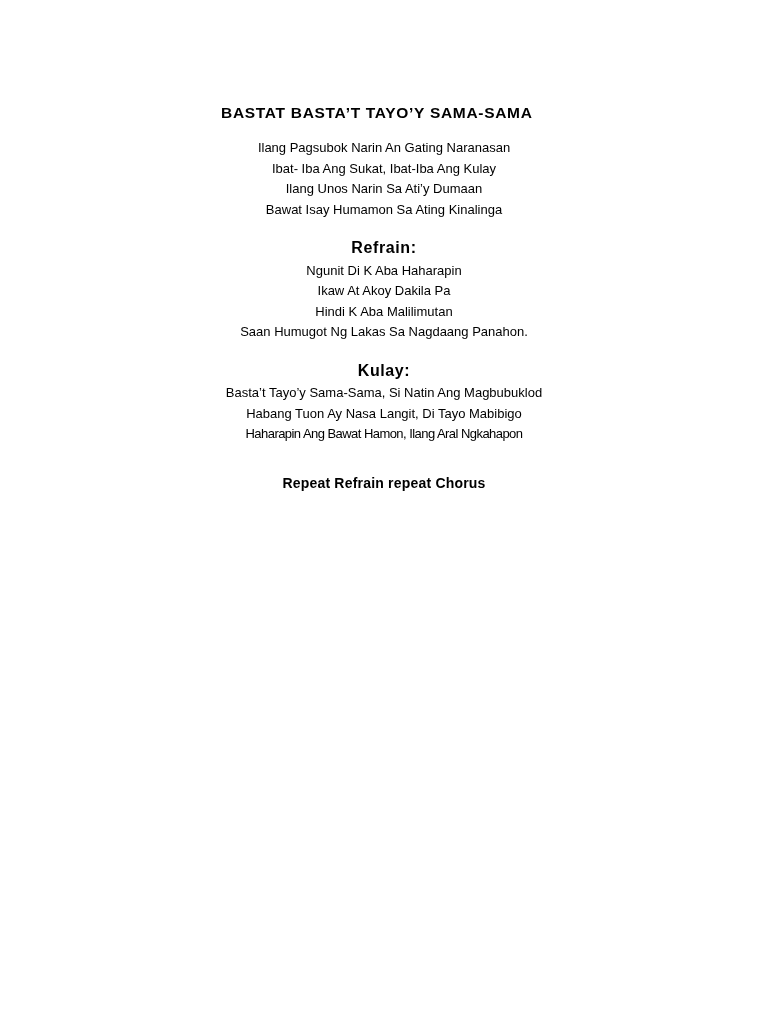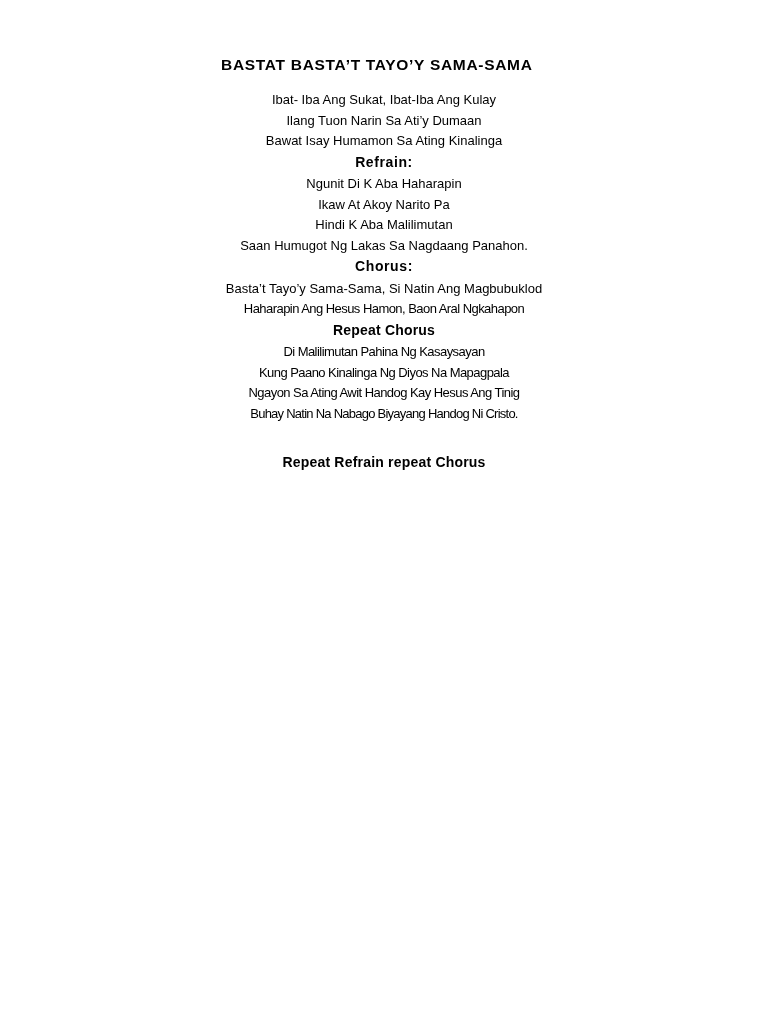--- a/index.html
+++ b/index.html
@@ -15,21 +15,21 @@
     -webkit-font-smoothing: antialiased;
   }
   .page {
     position: relative;
     width: 768px;
     height: 1024px;
     background: #ffffff;
     overflow: hidden;
   }
   .doc-body {
-    padding-top: 56px;
+    padding-top: 104px;
   }
   .title {
     font-size: 15.5px;
     font-weight: bold;
     letter-spacing: 0.7px;
     text-align: left;
     margin: 0 0 16px 0;
     padding-left: 221px;
   }
   .block {
@@ -41,24 +41,25 @@
     line-height: 20.5px;
     white-space: pre;
   }
   .line.tight {
     letter-spacing: -0.55px;
   }
   .line.tighter {
     letter-spacing: -0.75px;
   }
   .section-head {
-    font-size: 14px;
+    font-size: 16px;
     font-weight: bold;
     letter-spacing: 0.6px;
     line-height: 20.5px;
+    margin-top: 18px;
     margin-bottom: 2px;
   }
   .section-head.plain {
     letter-spacing: 0.2px;
   }
   .footer-head {
     font-size: 14px;
     font-weight: bold;
     letter-spacing: 0.2px;
     text-align: center;
@@ -67,43 +68,38 @@
 </style>
 </head>
 <body>
 
 <div class="page">
   <div class="doc-body">
 
     <div class="title">BASTAT BASTA’T TAYO’Y SAMA-SAMA</div>
 
     <div class="block">
+      <div class="line">Ilang Pagsubok Narin An Gating Naranasan</div>
       <div class="line">Ibat- Iba Ang Sukat, Ibat-Iba Ang Kulay</div>
-      <div class="line">Ilang Tuon Narin Sa Ati’y Dumaan</div>
+      <div class="line">Ilang Unos Narin Sa Ati’y Dumaan</div>
       <div class="line">Bawat Isay Humamon Sa Ating Kinalinga</div>
     </div>
 
     <div class="block">
       <div class="section-head">Refrain:</div>
       <div class="line">Ngunit Di K Aba Haharapin</div>
-      <div class="line">Ikaw At Akoy Narito Pa</div>
+      <div class="line">Ikaw At Akoy Dakila Pa</div>
       <div class="line">Hindi K Aba Malilimutan</div>
       <div class="line">Saan Humugot Ng Lakas Sa Nagdaang Panahon.</div>
     </div>
 
     <div class="block">
-      <div class="section-head">Chorus:</div>
+      <div class="section-head">Kulay:</div>
       <div class="line">Basta’t Tayo’y Sama-Sama, Si Natin Ang Magbubuklod</div>
-      <div class="line tight">Haharapin Ang Hesus Hamon, Baon Aral Ngkahapon</div>
+      <div class="line">Habang Tuon Ay Nasa Langit, Di Tayo Mabibigo</div>
+      <div class="line tight">Haharapin Ang Bawat Hamon, Ilang Aral Ngkahapon</div>
     </div>
 
-    <div class="block">
-      <div class="section-head plain">Repeat Chorus</div>
-      <div class="line tight">Di Malilimutan Pahina Ng Kasaysayan</div>
-      <div class="line tight">Kung Paano Kinalinga Ng Diyos Na Mapagpala</div>
-      <div class="line tight">Ngayon Sa Ating Awit Handog Kay Hesus Ang Tinig</div>
-      <div class="line tighter">Buhay Natin Na Nabago Biyayang Handog Ni Cristo.</div>
-    </div>
 
     <div class="footer-head">Repeat Refrain repeat Chorus</div>
 
   </div>
 </div>
 
 </body></html>

